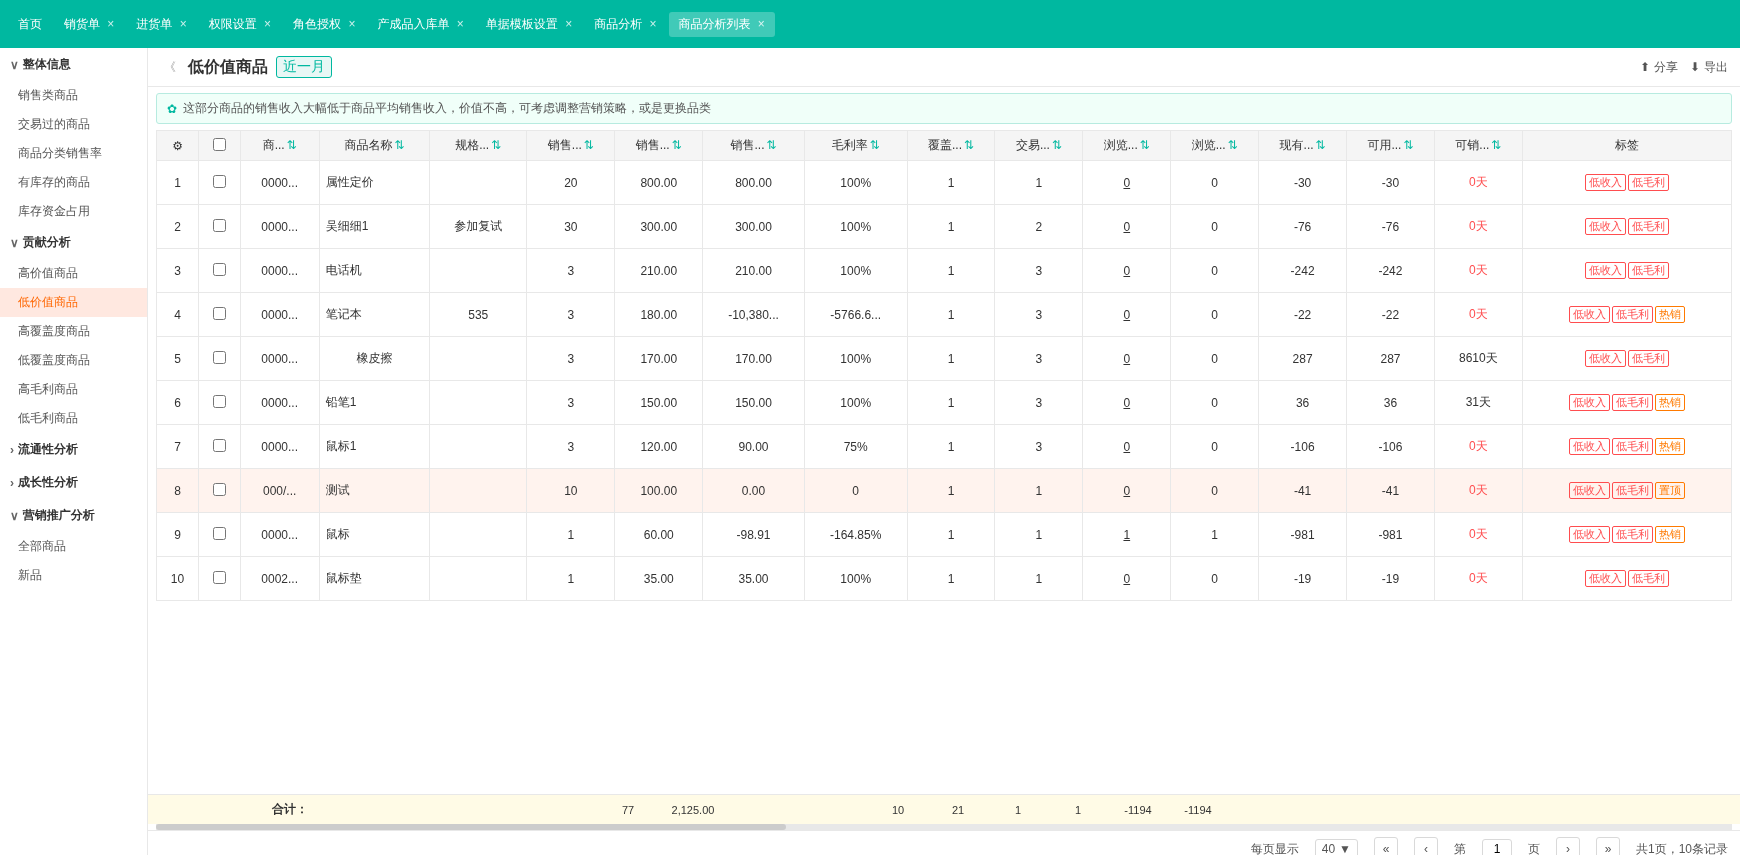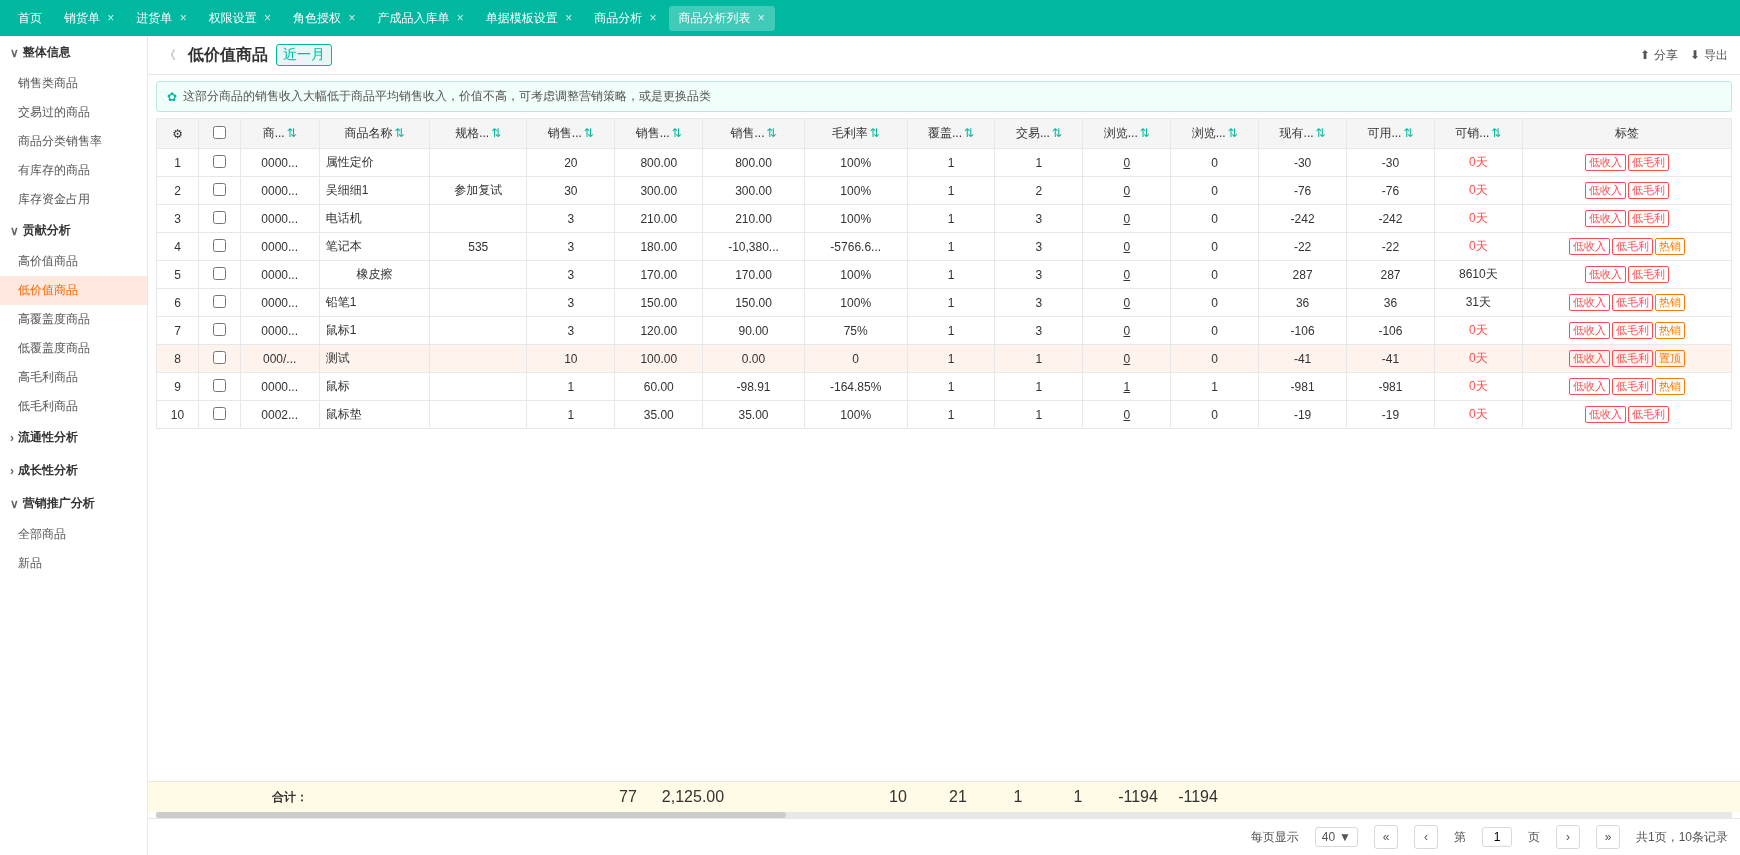--- a/index.html
+++ b/index.html
@@ -3,21 +3,21 @@
   <meta charset="utf-8">
   <style>
     * { box-sizing: border-box; margin: 0; padding: 0; }
     body { font-family: 'Microsoft YaHei', Arial, sans-serif; font-size: 12px; background: #f5f5f5; color: #333; overflow: hidden; }
 
     
     .top-nav {
       display: flex;
       align-items: center;
       background: #00b8a0;
-      height: 36px;
+      height: 48px;
       padding: 0 8px;
       gap: 2px;
     }
     .nav-item {
       padding: 4px 10px;
       color: #fff;
       cursor: pointer;
       border-radius: 3px;
       white-space: nowrap;
       font-size: 12px;
@@ -174,21 +174,21 @@
       padding: 5px 6px;
       text-align: center;
       white-space: nowrap;
     }
     tbody tr.highlight { background: #fff3ee; }
     .tag {
       display: inline-block;
       border: 1px solid;
       border-radius: 2px;
       padding: 0 3px;
-      margin: 0 1px;
+      margin: 8px 1px;
       font-size: 11px;
     }
     .tag-red { color: #ff4d4f; border-color: #ff4d4f; }
     .tag-orange { color: #ff7a00; border-color: #ff7a00; }
     .text-red { color: #ff4d4f; }
     .underline { text-decoration: underline; cursor: pointer; }
 
     
     .total-row {
       display: flex;
@@ -545,21 +545,21 @@
       <td>-19</td>
       <td><span class="text-red">0天</span></td>
       <td><span class="tag tag-red">低收入</span><span class="tag tag-red">低毛利</span></td>
     </tr>
           </tbody>
       </table>
     </div>
 
     <div class="total-row">
       <div class="total-label">合计：</div>
-      <div style="display:flex; flex:1; font-size:16px; align-items:flex-end;">
+      <div style="display:flex; flex:1; font-size:11px; align-items:flex-end;">
         <span style="display:inline-block; width:36px;"></span>
         <span style="display:inline-block; width:24px;"></span>
         <span style="display:inline-block; width:70px;"></span>
         <span style="display:inline-block; width:90px;"></span>
         <span style="display:inline-block; width:60px;"></span>
         <span style="display:inline-block; width:60px; text-align:center;">77</span>
         <span style="display:inline-block; width:70px; text-align:center;">2,125.00</span>
         <span style="display:inline-block; width:80px; text-align:center;"></span>
         <span style="display:inline-block; width:60px; text-align:center;"></span>
         <span style="display:inline-block; width:60px; text-align:center;">10</span>

